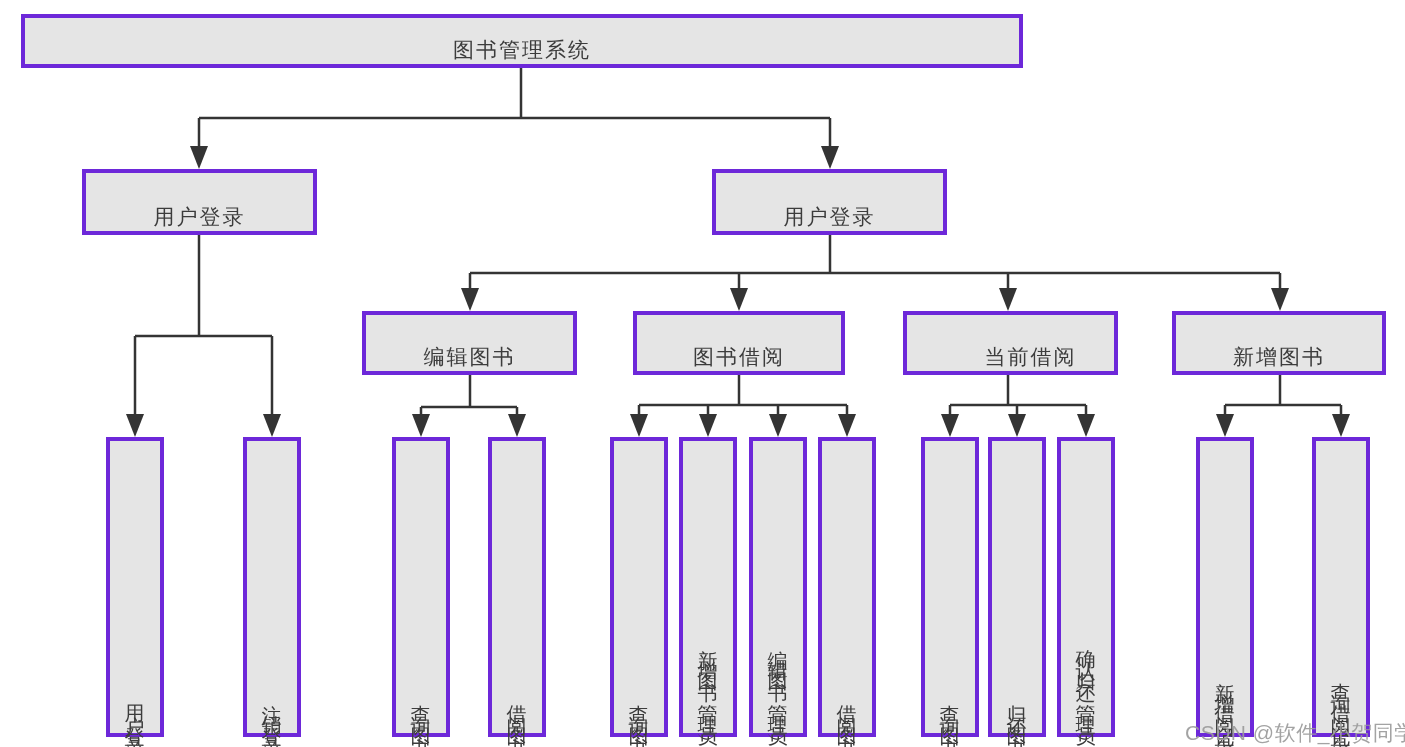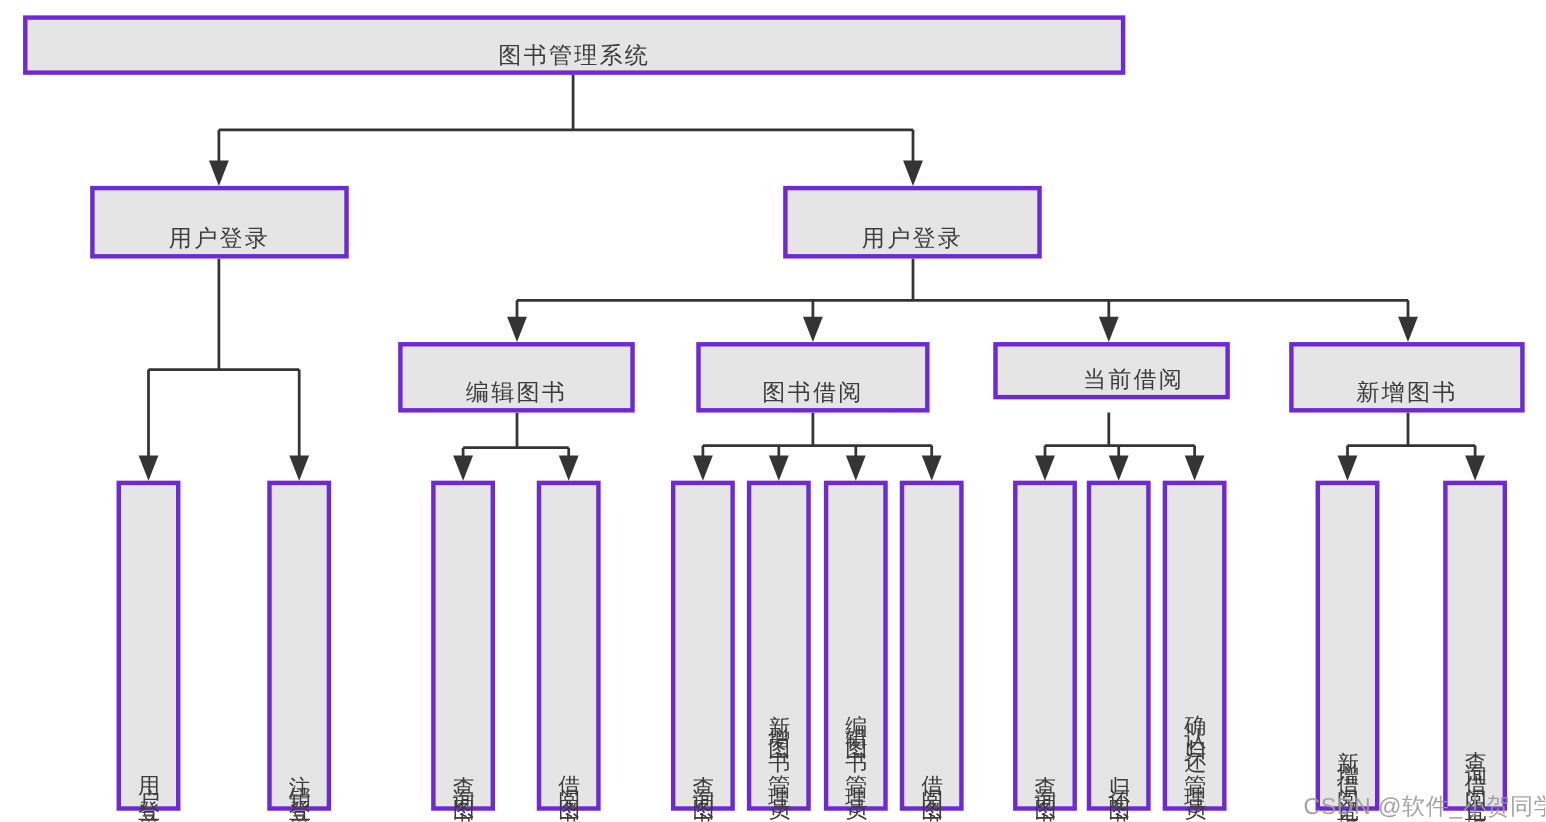--- a/index.html
+++ b/index.html
@@ -101,21 +101,21 @@
   <div class="box h" style="left:712px; top:169px; width:235px; height:66px;">
     <span>用户登录</span>
   </div>
 
   <div class="box h" style="left:362px; top:311px; width:215px; height:64px;">
     <span>编辑图书</span>
   </div>
   <div class="box h" style="left:633px; top:311px; width:212px; height:64px;">
     <span>图书借阅</span>
   </div>
-  <div class="box h" style="left:903px; top:311px; width:215px; height:52px;padding-left:40px;">
+  <div class="box h" style="left:903px; top:311px; width:215px; height:64px;padding-left:40px;">
     <span>当前借阅</span>
   </div>
   <div class="box h" style="left:1172px; top:311px; width:214px; height:64px;">
     <span>新增图书</span>
   </div>
 
   <div class="box v" style="left:106px; top:437px; width:58px; height:300px;">
     <span class="label-v">用户登录</span>
   </div>
   <div class="box v" style="left:243px; top:437px; width:58px; height:300px;">

